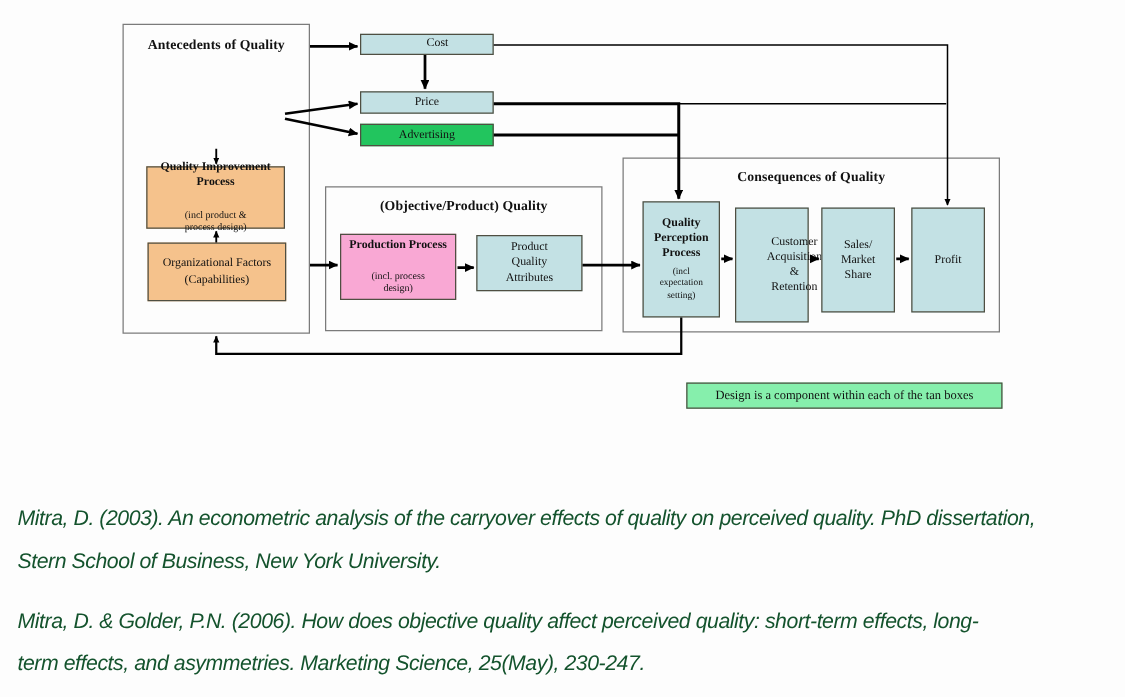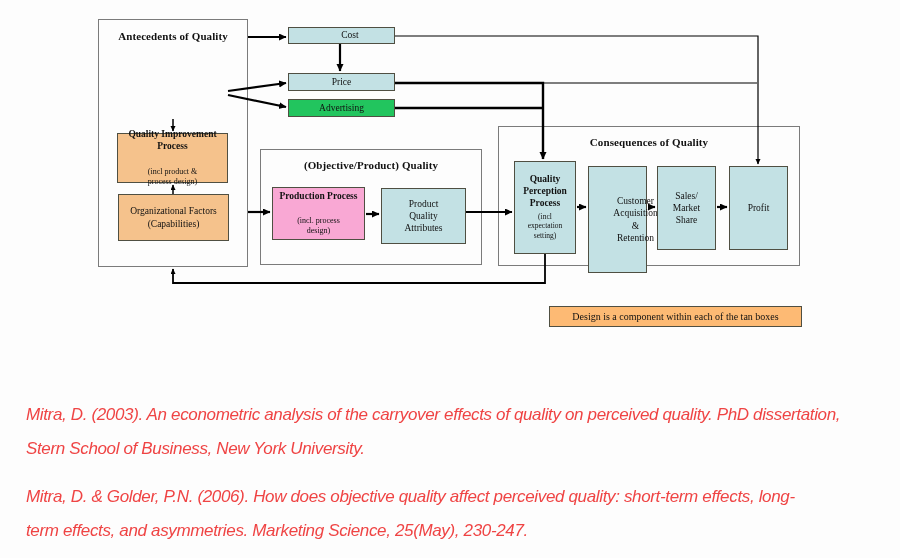--- a/index.html
+++ b/index.html
@@ -18,23 +18,23 @@
   .t95  { font-size:9.5px; line-height:1.28; }
   .bt   { font-weight:bold; font-size:9.5px; line-height:1.25; }
   .bt10 { font-weight:bold; font-size:9.5px; line-height:1.2; }
   .sub  { font-size:8px;  line-height:1.25; margin-top:14px; }
   .sub75{ font-size:7.5px; line-height:1.3; margin-top:2px; }
   .legend-text { font-size:10px; line-height:1; }
   svg.arrows { position:absolute; left:0; top:0; pointer-events:none; }
   
   .citations { position:absolute; left:14px; top:398px; width:886px; }
   .cite {
-    margin:0 0 14px 12px; white-space:pre;
+    margin:0 0 14px 0; white-space:pre;
     font-family:"Liberation Sans","DejaVu Sans",sans-serif; font-style:italic;
-    font-size:17px; line-height:34px; letter-spacing:-0.35px; color:#ef4444;
+    font-size:17px; line-height:34px; letter-spacing:-0.35px; color:#14532d;
   }
 </style>
 </head>
 <body>
 
 <div class="canvas">
 
   <div class="obox" style="left:98px;top:19px;width:150px;height:248px">
     <div class="section-title" style="top:10px">Antecedents of Quality</div>
   </div>
@@ -69,53 +69,53 @@
   <div class="box" style="left: 288px; top: 99px; width: 107px; height: 18px; background-color: #22c55e;">
     <span class="t95">Advertising</span>
   </div>
 
   <div class="box" style="left: 272px; top: 187px; width: 93px; height: 53px; background-color: #f9a8d4;">
     <span class="bt10">Production Process</span>
     <span class="sub ml">(incl. process
 design)</span>
   </div>
 
-  <div class="box" style="left: 381px; top: 188px; width: 85px; height: 56px; background-color: rgb(195, 225, 228); align-items: center;">
+  <div class="box" style="left: 381px; top: 188px; width: 85px; height: 45px; background-color: rgb(195, 225, 228); align-items: center;">
     <span class="t95 ml">Product
 Quality
 Attributes</span>
   </div>
 
   <div class="box" style="left: 514px; top: 161px; width: 62px; height: 93px; background-color: rgb(195, 225, 228);">
     <span class="bt ml">Quality
 Perception
 Process</span>
     <span class="sub75 ml">(incl
 expectation
 setting)</span>
   </div>
 
-  <div class="box" style="left: 588px; top: 166px; width: 59px; height: 107px; background-color: rgb(195, 225, 228); padding-left: 36px;">
+  <div class="box" style="left: 588px; top: 166px; width: 59px; height: 92px; background-color: rgb(195, 225, 228); padding-left: 36px;">
     <span class="t95 ml">Customer
 Acquisition
 &amp;
 Retention</span>
   </div>
 
   <div class="box" style="left: 657px; top: 166px; width: 59px; height: 84px; background-color: rgb(195, 225, 228);">
     <span class="t95 ml">Sales/
 Market
 Share</span>
   </div>
 
   <div class="box" style="left: 729px; top: 166px; width: 59px; height: 84px; background-color: rgb(195, 225, 228);">
     <span class="t95">Profit</span>
   </div>
 
-  <div class="box" style="left: 549px; top: 306px; width: 253px; height: 21px; background-color: #fdba74;">
+  <div class="box" style="left: 549px; top: 306px; width: 253px; height: 21px; background-color: #86efac;">
     <span class="legend-text">Design is a component within each of the tan boxes</span>
   </div>
 
   <svg class="arrows" width="900" height="395">
     <defs>
       <marker id="ah" markerUnits="userSpaceOnUse" markerWidth="9" markerHeight="9" refX="7" refY="3.5" orient="auto">
         <path d="M0,0 L7.5,3.5 L0,7 Z" fill="#000"></path>
       </marker>
       <marker id="ahs" markerUnits="userSpaceOnUse" markerWidth="7" markerHeight="7" refX="5" refY="2.5" orient="auto">
         <path d="M0,0 L5.5,2.5 L0,5 Z" fill="#000"></path>

